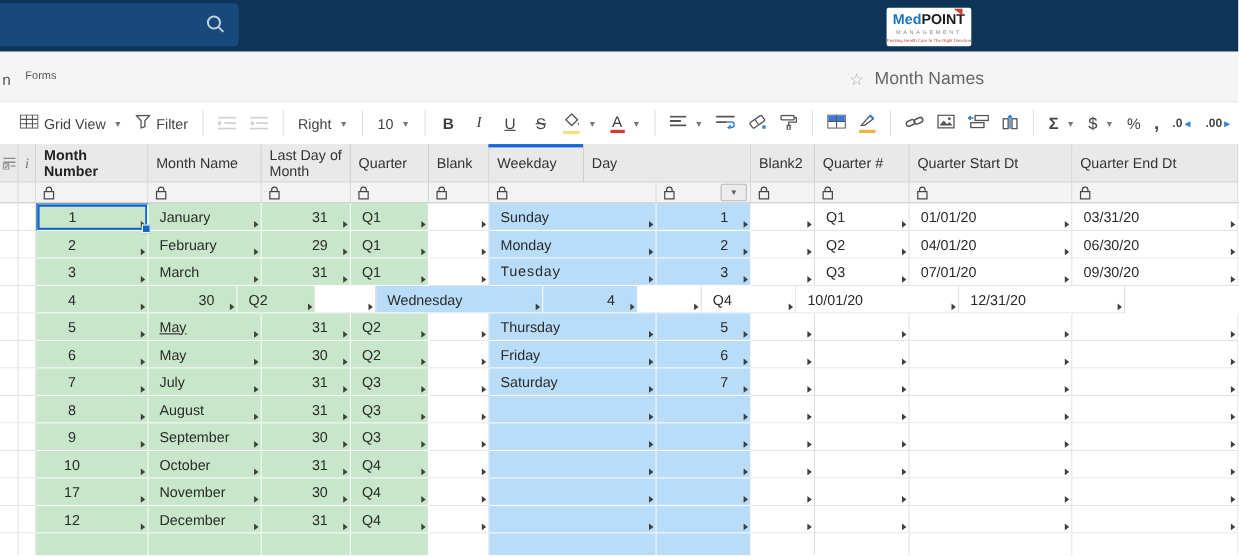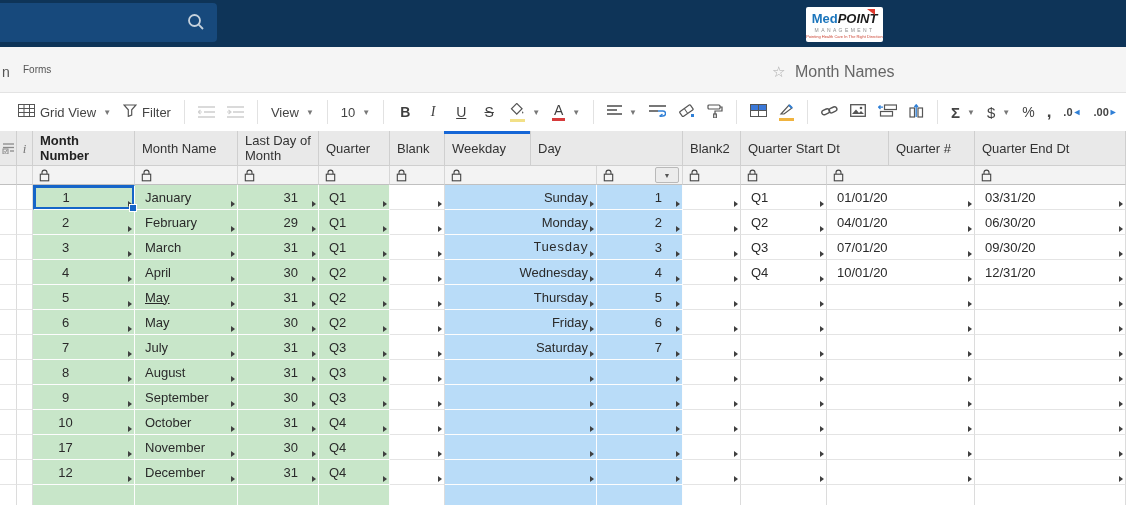--- a/index.html
+++ b/index.html
@@ -8,21 +8,21 @@
 
   
   .topbar{position:absolute;top:0;left:0;width:100%;height:47px;background:#0e3458;}
   .searchbox{position:absolute;top:3px;left:-28px;width:245px;height:39px;
              background:#17497c;border-radius:4px;}
   .search-icon{position:absolute;right:12px;top:10px;}
   .logo{position:absolute;left:806px;top:7px;width:77px;height:35px;background:#fff;
         border-radius:2px;text-align:center;line-height:1;padding-top:3px;box-sizing:border-box;}
   .logo-l1{font-size:13px;font-weight:bold;letter-spacing:0;position:relative;display:inline-block;}
   .logo-med{color:#1b75bc;}
-  .logo-point{color:#1c1c1c;font-style:italic;}
+  .logo-point{color:#1c1c1c;}
   .logo-flag{position:absolute;right:2px;top:-3px;width:0;height:0;
              border-top:6px solid #e03a2f;border-left:8px solid transparent;}
   .logo-l2{font-size:5px;letter-spacing:2.4px;color:#8b8b8b;margin-top:2px;}
   .logo-l3{font-size:4px;color:#cc4433;margin-top:2px;white-space:nowrap;}
 
   
   .menubar{position:absolute;top:47px;left:0;width:100%;height:45px;background:#f5f5f5;}
   .menu-partial{position:absolute;left:2px;top:64px;font-size:14px;color:#555;}
   .menu-forms{position:absolute;left:23px;top:64px;font-size:10px;color:#555;cursor:pointer;}
   .star{position:absolute;left:772px;top:63px;font-size:15px;color:#aaa;}
@@ -62,21 +62,21 @@
           border-right:1px solid #d6d6d6;border-bottom:1px solid #c0c0c0;
           display:flex;align-items:center;padding:0 3px 0 6px;}
   .f-dd{margin-left:auto;width:22px;height:14px;background:#ececec;border:1px solid #b9b9b9;
         border-radius:2px;font-size:7px;color:#555;display:flex;align-items:center;
         justify-content:center;cursor:pointer;}
   .d-cell{position:relative;box-sizing:border-box;height:25px;background:#fff;
           border-right:1px solid #dcdcdc;border-bottom:1px solid #e4e4e4;
           font-size:13px;color:#2a2a2a;display:flex;align-items:center;
           padding:0 8px 0 10px;cursor:cell;}
   .d-cell.green{background:#c8e6c9;border-right-color:#fdfdfd;border-bottom-color:#fdfdfd;}
-  .d-cell.blue{background:#b9dcf8;border-right-color:#fdfdfd;border-bottom-color:#fdfdfd;justify-content:flex-end;}
+  .d-cell.blue{background:#b9dcf8;border-right-color:#fdfdfd;border-bottom-color:#fdfdfd;}
   .d-cell.center{justify-content:center;padding-right:46px;}
   .d-cell.right{justify-content:flex-end;padding-right:20px;}
   .d-cell.gut{background:#fff;padding:0;}
   .tri{position:absolute;right:2px;bottom:2px;width:0;height:0;
        border-top:3px solid transparent;border-bottom:3px solid transparent;
        border-left:4px solid #3f3f3f;}
   .sel{box-shadow:inset 0 0 0 2px #1565c8;border:1px solid #1565c8;z-index:3;}
   .handle{position:absolute;right:-3px;bottom:-3px;width:6px;height:6px;background:#1565c8;
           border:1px solid #fff;z-index:4;}
   .i-ital{font-style:italic;font-family:"Liberation Serif",serif;color:#777;font-size:13px;}
@@ -145,21 +145,21 @@
     <div class="tb-btn disabled">
       <svg width="17" height="12" viewBox="0 0 17 12">
         <line x1="0" y1="1" x2="17" y2="1" stroke="#999" stroke-width="1.6"></line>
         <line x1="6" y1="6" x2="17" y2="6" stroke="#999" stroke-width="1.6"></line>
         <line x1="0" y1="11" x2="17" y2="11" stroke="#999" stroke-width="1.6"></line>
         <path d="M0 6 L4 6 M1.5 4 L4 6 L1.5 8" fill="none" stroke="#999" stroke-width="1.2"></path>
       </svg>
     </div>
     <div class="tb-sep"></div>
     <div class="tb-btn">
-      <span>View</span>
+      <span>Right</span>
         <span class="caret">▼</span>
     </div>
     <div class="tb-sep"></div>
     <div class="tb-btn">
       <span>10</span>
         <span class="caret">▼</span>
     </div>
     <div class="tb-sep"></div>
     <div class="tb-btn">
         <span class="fmt b">B</span>
@@ -361,25 +361,25 @@
         <div class="h-cell" style="width: 86px;">
           <span>Weekday</span>
           <div class="active-col-bar"></div>
         </div>
         <div class="h-cell" style="width: 152px;">
           <span>Day</span>
         </div>
         <div class="h-cell" style="width: 58px;">
           <span>Blank2</span>
         </div>
+        <div class="h-cell" style="width: 86px;">
+          <span>Quarter #</span>
+        </div>
         <div class="h-cell" style="width: 148px;">
           <span>Quarter Start Dt</span>
-        </div>
-        <div class="h-cell" style="width: 86px;">
-          <span>Quarter #</span>
         </div>
         <div class="h-cell" style="width: 151px;">
           <span>Quarter End Dt</span>
         </div>
       </div>
       <div class="g-row">
         <div class="f-cell" style="width: 17px;"></div>
         <div class="f-cell" style="width: 16px;"></div>
         <div class="f-cell" style="width: 102px;">
           <span style="display:inline-flex;">
@@ -608,24 +608,20 @@
         <div class="d-cell" style="width: 151px;">
           <span>09/30/20</span>
           <div class="tri"></div>
         </div>
       </div>
       <div class="g-row">
         <div class="d-cell gut" style="width: 17px;"></div>
         <div class="d-cell gut" style="width: 16px;"></div>
         <div class="d-cell green center" style="width: 102px;">
           <span>4</span>
-          <div class="tri"></div>
-        </div>
-        <div class="d-cell green" style="width: 103px;">
-          <span>April</span>
           <div class="tri"></div>
         </div>
         <div class="d-cell green right" style="width: 81px;">
           <span>30</span>
           <div class="tri"></div>
         </div>
         <div class="d-cell green" style="width: 71px;">
           <span>Q2</span>
           <div class="tri"></div>
         </div>

